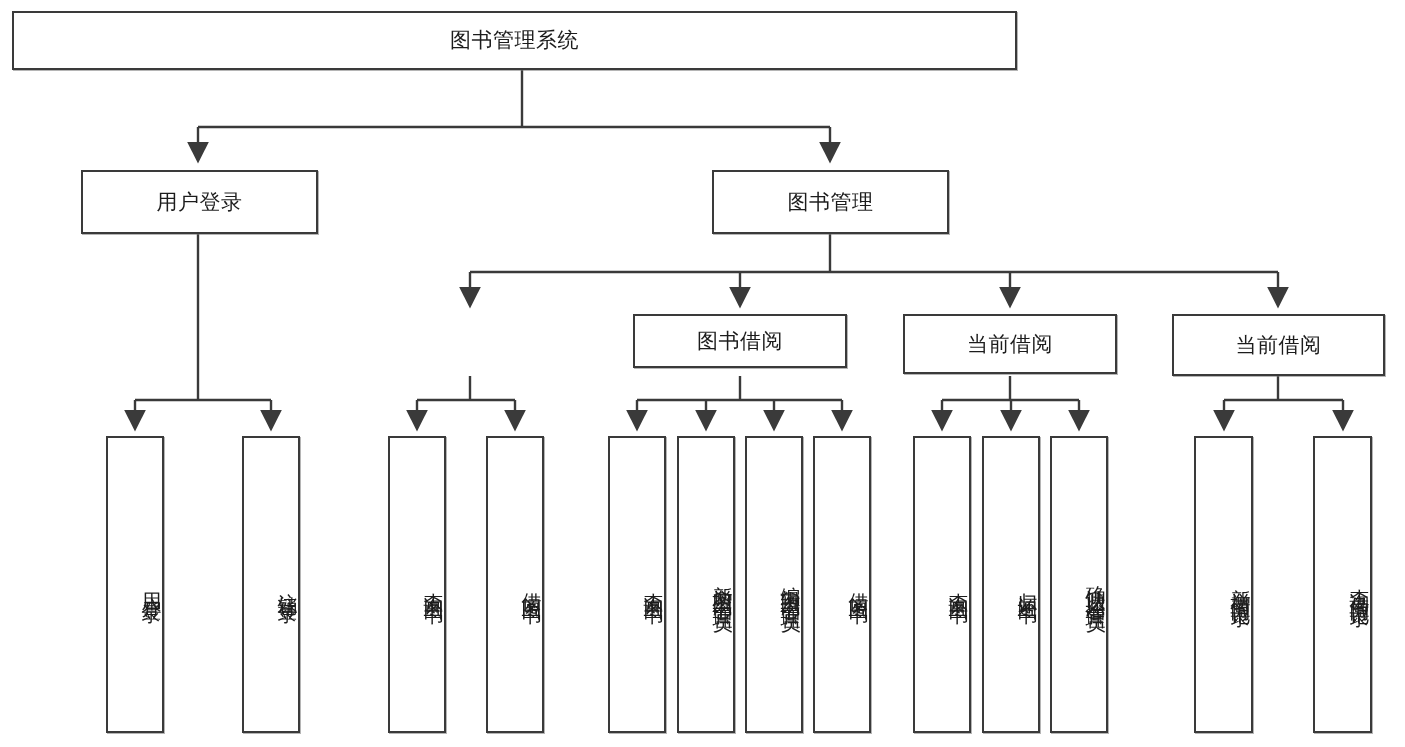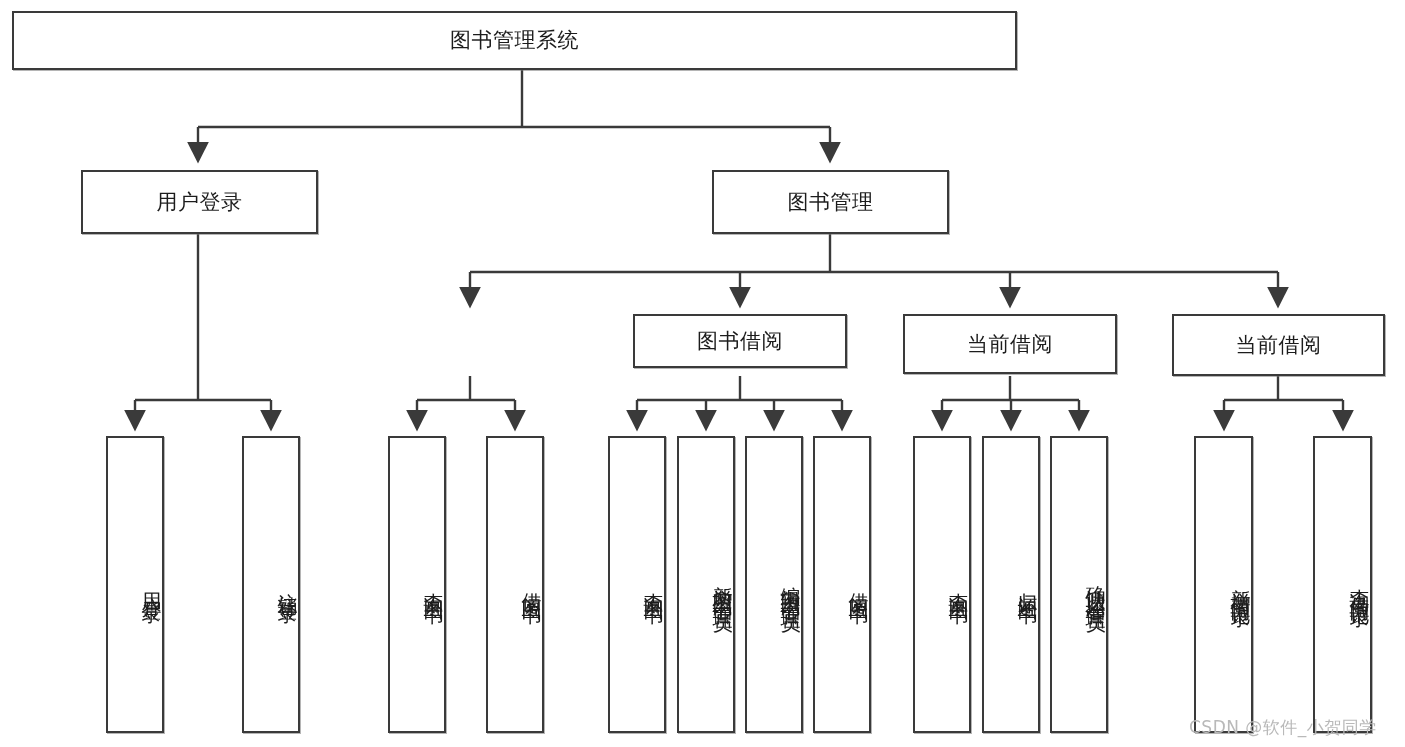--- a/index.html
+++ b/index.html
@@ -217,15 +217,14 @@
       <span class="vtext">新增借阅记录</span>
     </div>
   </div>
 
   <div class="node vert" style="left:1313px; top:436px; width:59px; height:297px;">
     <div class="vwrap">
       <span class="vtext">查询借阅记录</span>
     </div>
   </div>
 
-  <div id="watermark">CSDN @软件_小贺同学</div>
 
 </div>
 
 </body></html>

